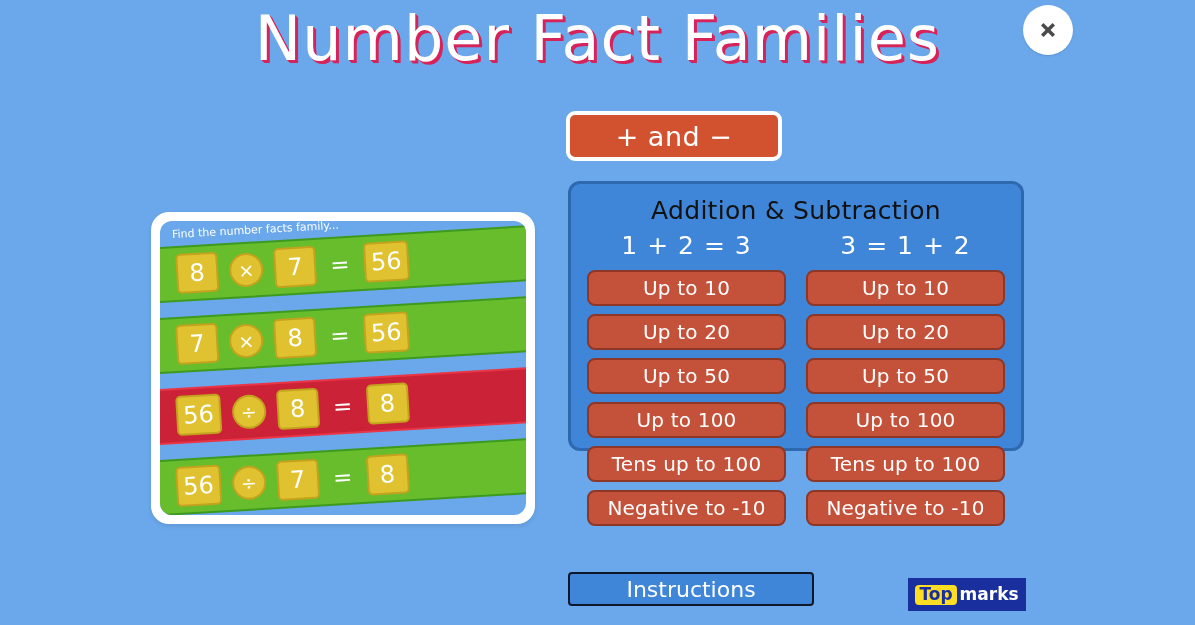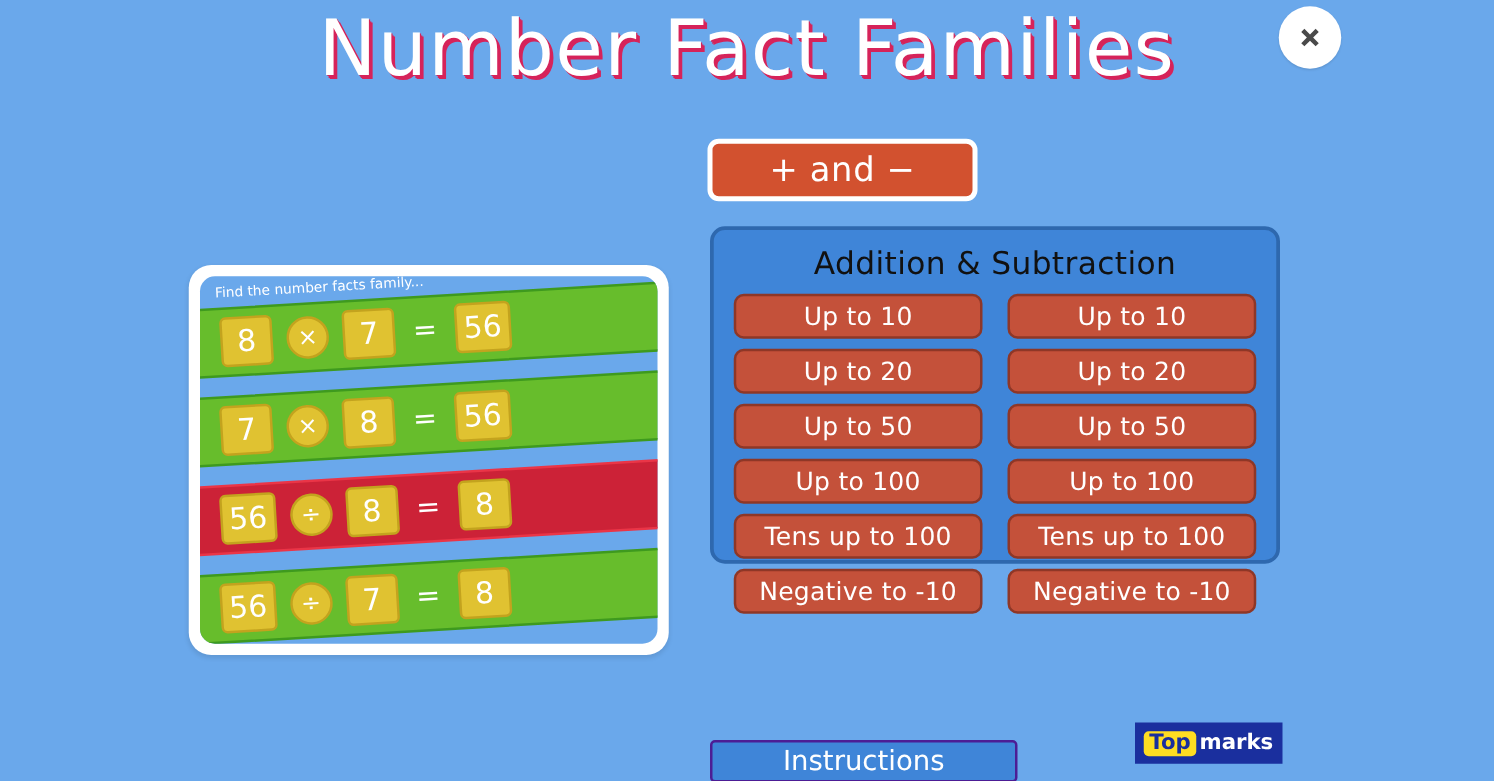--- a/index.html
+++ b/index.html
@@ -144,26 +144,26 @@
     display: flex;
     align-items: center;
     justify-content: center;
     padding: 0;
     letter-spacing: 0.2px;
   }
 
   
   #instructions-button {
     position: absolute;
-    top: 592px;
+    top: 572px;
     left: 568px;
     width: 246px;
     height: 34px;
     background: #3F85D8;
-    border: 2px solid #4c1d95;
+    border: 2px solid #0f172a;
     border-radius: 4px;
     color: #FFFFFF;
     font-family: "DejaVu Sans", sans-serif;
     font-size: 22px;
     cursor: pointer;
     display: flex;
     align-items: center;
     justify-content: center;
     padding: 0;
   }
@@ -310,20 +310,24 @@
     </svg>
   </span>
 </button>
 
 <div id="mode-tabs">
   <button class="mode-tab" id="tab-add-subtract">+ and −</button>
 </div>
 
 <div id="options-panel">
   <div id="panel-heading">Addition &amp; Subtraction</div>
+  <div id="column-headers">
+    <div class="column-header">1 + 2 = 3</div>
+    <div class="column-header">3 = 1 + 2</div>
+  </div>
   <div id="option-grid">
     <div class="option-column">
       <button class="range-button">Up to 10</button>
       <button class="range-button">Up to 20</button>
       <button class="range-button">Up to 50</button>
       <button class="range-button">Up to 100</button>
       <button class="range-button">Tens up to 100</button>
       <button class="range-button">Negative to -10</button>
     </div>
     <div class="option-column">

